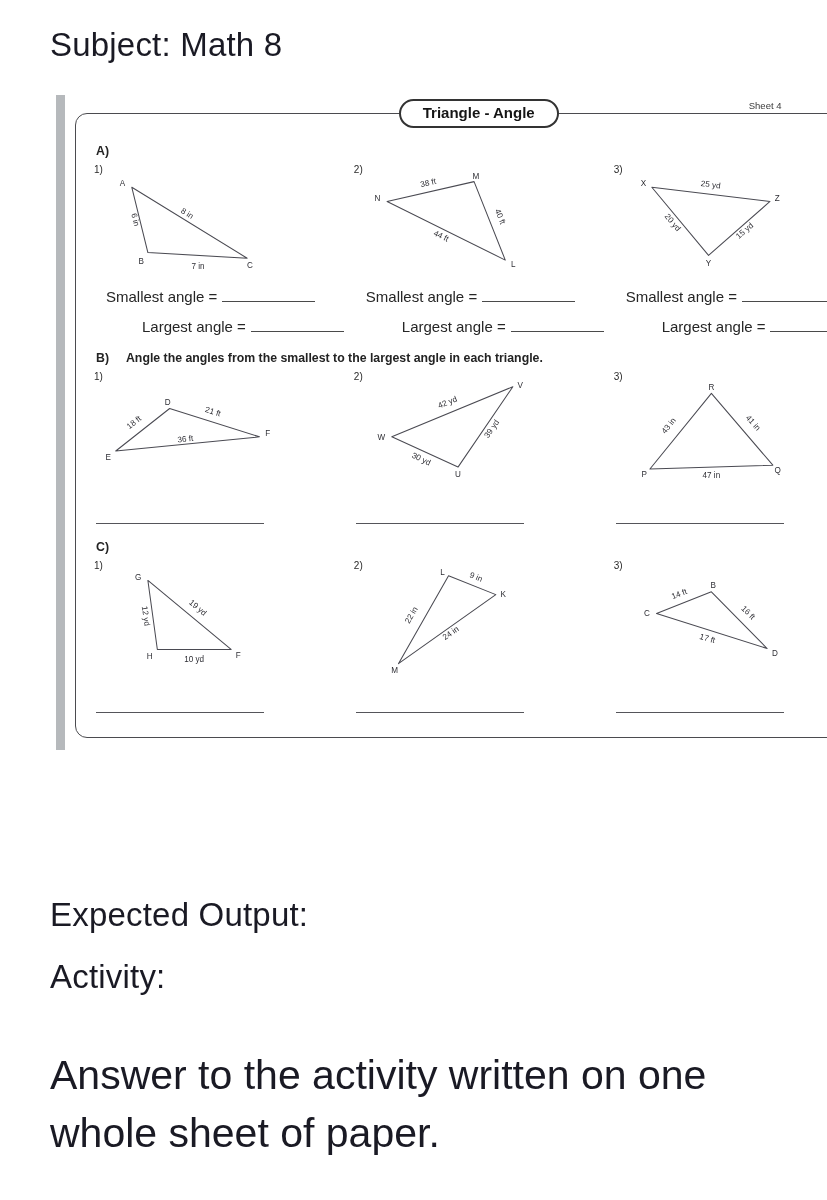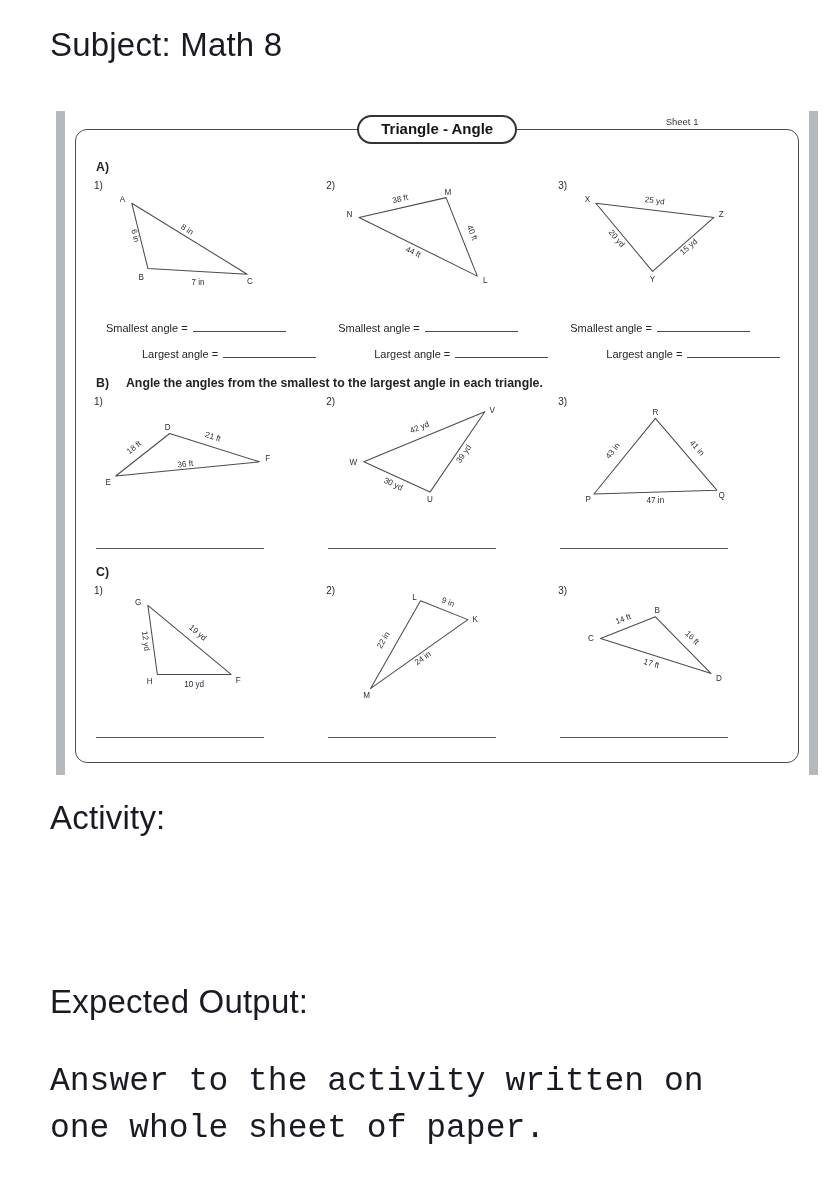--- a/index.html
+++ b/index.html
@@ -5,21 +5,21 @@
   * { box-sizing: border-box; margin: 0; padding: 0; }
   html, body { width: 827px; background: #ffffff; }
   body {
     height: 1200px;
     overflow: hidden;
     font-family: "Liberation Sans", sans-serif;
     color: #1a1a24;
   }
   .page { padding: 26px 50px 0; }
 
-  .subject { font-size: 33px; font-weight: 500; letter-spacing: 0.2px; margin-bottom: 47px; }
+  .subject { font-size: 33px; font-weight: 500; letter-spacing: 0.2px; margin-bottom: 31px; }
 
   
   .scan-wrap { display: flex; width: 584px; margin-left: 6px; }
   .scan-edge { width: 9px; background: #b6b9bc; flex: 0 0 auto; }
   .sheet-page { flex: 1 1 auto; background: #fff; padding: 18px 10px 12px; }
 
   .frame {
     position: relative;
     border: 1.5px solid #4b4b4f;
     border-radius: 12px;
@@ -38,46 +38,46 @@
   .section-c { margin-top: 14px; }
 
   .prob-row { display: grid; grid-template-columns: 1fr 1fr 1fr; column-gap: 10px; }
   .prob { position: relative; }
   .prob-num { font-size: 10px; color: #2a2a2a; margin: 4px 0 0; }
 
   svg.tri { display: block; width: 100%; height: 104px; overflow: visible; }
   .tri polygon { fill: none; stroke: #4a4a52; stroke-width: 1.1; stroke-linejoin: round; }
   .tri text { font-size: 8.6px; fill: #2e2e34; }
 
-  .ans-row { font-size: 11px; color: #262626; margin: 26px 0 0 12px; white-space: nowrap; }
+  .ans-row { font-size: 15px; color: #262626; margin: 9px 0 0 12px; white-space: nowrap; }
   .ans-row.largest { margin-left: 19px; margin-top: 13px; padding-left: 29px; }
   .blank { display: inline-block; width: 93px; height: 11px; border-bottom: 1.1px solid #4a4a4a; margin-left: 5px; }
 
   .line-row { display: grid; grid-template-columns: 1fr 1fr 1fr; column-gap: 10px; margin: 28px 0 16px; }
   .uline { width: 168px; height: 10px; border-bottom: 1.2px solid #55555a; margin-left: 2px; }
 
   .big { font-size: 33px; font-weight: 500; letter-spacing: 0.2px; }
   .activity { margin: 24px 0 0 0; }
   .expected { margin: 146px 0 0 0; }
-  .answer-text { margin: 38px 0 0 0; font-size: 33px; font-weight: 500; line-height: 1.42; max-width: 735px; font-family: Liberation Mono, monospace; }
+  .answer-text { margin: 50px 0 0 0; font-size: 41px; font-weight: 500; line-height: 1.42; max-width: 735px; }
 </style>
 </head>
 <body>
 
 <div class="page">
 
   <h1 class="subject">Subject: Math 8</h1>
 
   <div class="scan-wrap">
     <div class="scan-edge"></div>
 
     <div class="sheet-page">
       <div class="frame">
         <div class="title-pill">Triangle - Angle</div>
-        <div class="sheet-label">Sheet 1</div>
+        <div class="sheet-label">Sheet 4</div>
 
         <div class="section section-a">
           <div class="sec-head">
             <span>A)</span>
           </div>
           <div class="prob-row">
 
             <div class="prob">
               <div class="prob-num">1)</div>
               <svg class="tri" viewBox="0 0 200 110" preserveAspectRatio="xMinYMin meet">
@@ -232,19 +232,19 @@
             <div class="uline"></div>
           </div>
         </div>
 
       </div>
     </div>
 
     <div class="scan-edge"></div>
   </div>
 
+  <h2 class="big expected">Expected Output:</h2>
+
   <h2 class="big activity">Activity:</h2>
 
-  <h2 class="big expected">Expected Output:</h2>
-
   <p class="answer-text">Answer to the activity written on one whole sheet of paper.</p>
 
 </div>
 
 </body></html>

